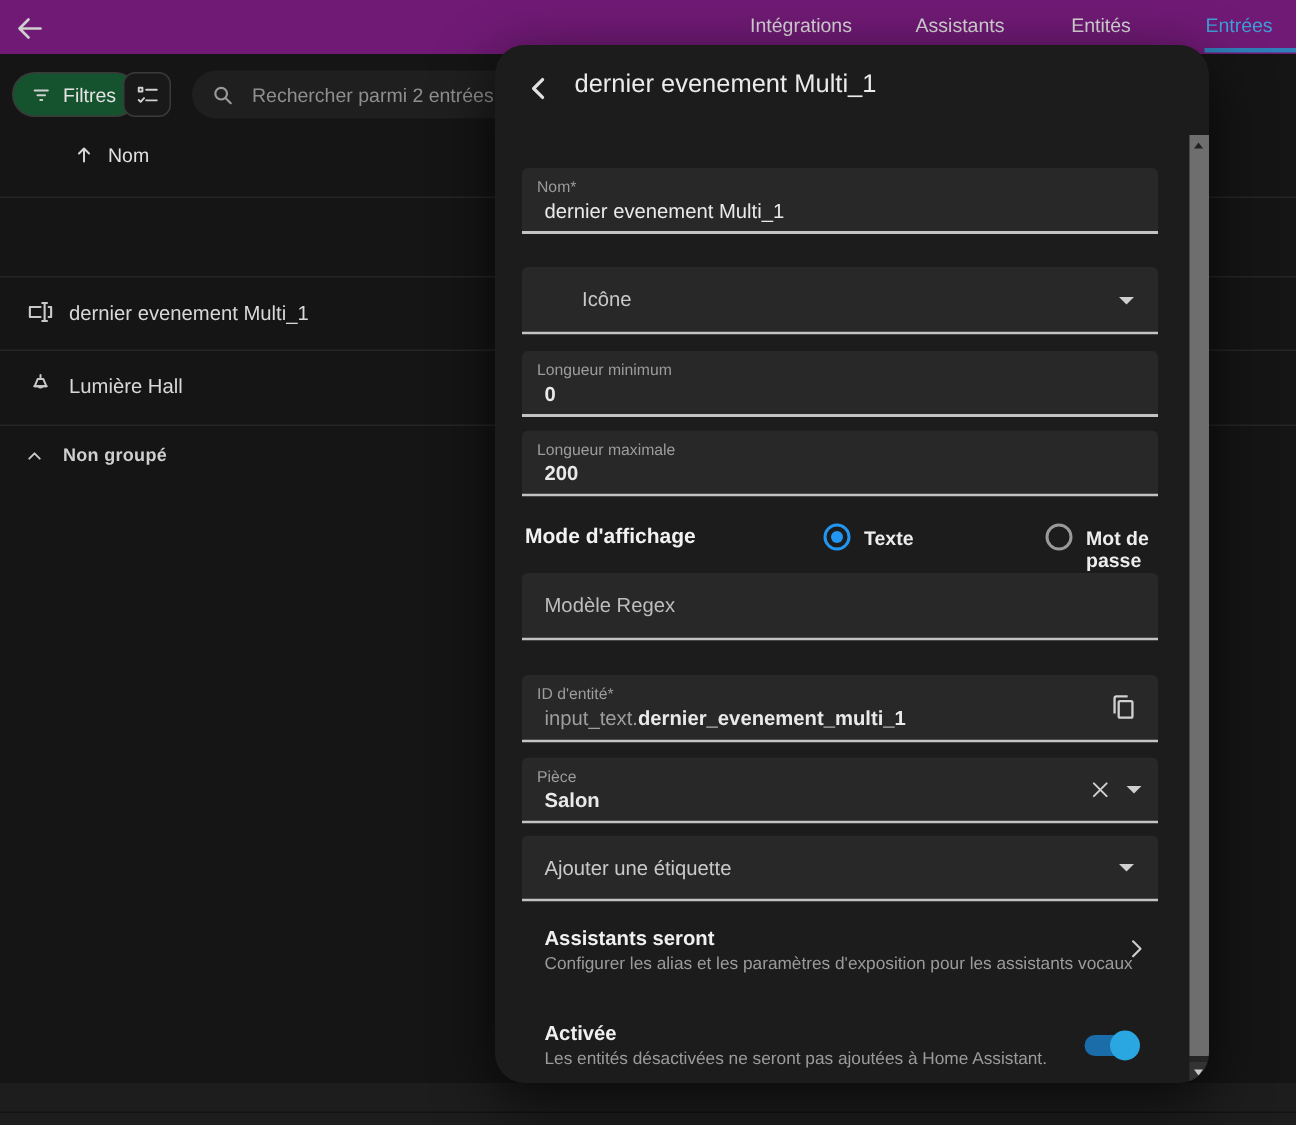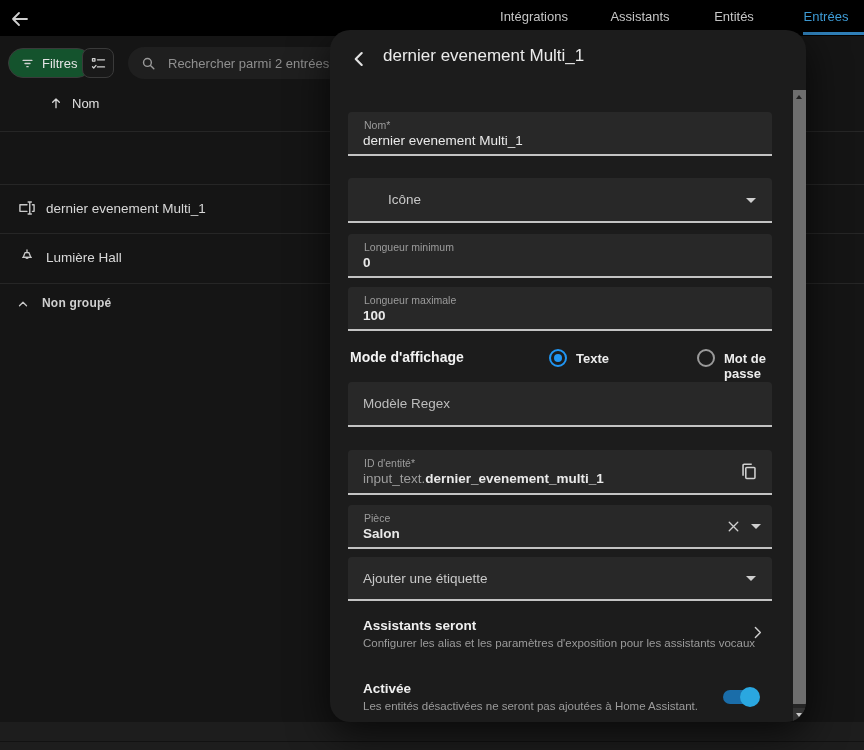--- a/index.html
+++ b/index.html
@@ -3,21 +3,21 @@
 <meta charset="utf-8">
 <style>
   html,body{margin:0;padding:0;background:#000;}
   .screen{
     position:relative;width:864px;height:750px;overflow:hidden;
     background:#151515;font-family:"Liberation Sans",sans-serif;
     -webkit-font-smoothing:antialiased;
   }
   svg{display:block}
   
-  .topbar{position:absolute;left:0;top:0;width:864px;height:36px;background:#000000;}
+  .topbar{position:absolute;left:0;top:0;width:864px;height:36px;background:#701a75;}
   .topbar .back{position:absolute;left:8px;top:7px;width:24px;height:24px;cursor:pointer;}
   .tab{position:absolute;top:9px;transform:translateX(-50%);font-size:13px;color:#d6d6d6;cursor:pointer;white-space:nowrap;}
   .tab.active{color:#3f9ed9;}
   .tab-indicator{position:absolute;left:803px;top:32px;width:61px;height:3px;background:#2f7fb8;}
   
   .filters-btn{position:absolute;left:8px;top:48px;height:30px;border:1px solid #3a3a3a;border-radius:15px;
     background:#14532d;display:flex;align-items:center;gap:7px;padding:0 14px 0 11px;cursor:pointer;box-sizing:border-box;}
   .filters-btn span{font-size:13px;color:#e4e4e4;}
   .listchecks-btn{position:absolute;left:82px;top:48px;width:32px;height:30px;border:1px solid #3a3a3a;border-radius:8px;
     background:#191919;display:flex;align-items:center;justify-content:center;cursor:pointer;box-sizing:border-box;}
@@ -38,21 +38,21 @@
   .entity-row .rname{position:absolute;left:46px;top:17px;font-size:13.5px;color:#d8d8d8;}
   .bottom-strip{position:absolute;left:0;top:722px;width:864px;height:28px;background:#1d1d1d;}
   .bottom-line{position:absolute;left:0;top:741px;width:864px;height:1px;background:#121212;}
   
   .dialog{position:absolute;left:330px;top:30px;width:476px;height:692px;background:#1c1c1c;border-radius:20px;
     box-shadow:0 12px 40px rgba(0,0,0,.7);overflow:hidden;z-index:10;}
   .dlg-back{position:absolute;left:16px;top:16px;width:26px;height:26px;cursor:pointer;}
   .dlg-title{position:absolute;left:53px;top:16px;font-size:17px;font-weight:500;color:#ebebeb;}
   .fld{position:absolute;left:18px;width:424px;background:#282828;border-radius:4px 4px 0 0;
     border-bottom:2px solid rgba(255,255,255,.72);box-sizing:border-box;cursor:text;}
-  .fld .flabel{position:absolute;left:16px;top:7px;font-size:10.5px;color:#9c9c9c;}
+  .fld .flabel{position:absolute;left:10px;top:7px;font-size:10.5px;color:#9c9c9c;}
   .fld .fvalue{position:absolute;left:15px;top:21px;font-size:13.5px;color:#e9e9e9;white-space:nowrap;}
   .fld .fvalue.bold{font-weight:600;}
   .fld.select{cursor:pointer;}
   .center-label{display:flex;align-items:center;height:100%;font-size:13.5px;color:#c9c9c9;}
   .caret{position:absolute;right:16px;top:50%;margin-top:-2px;width:0;height:0;
     border-left:5px solid transparent;border-right:5px solid transparent;border-top:5.5px solid #cfcfcf;}
   .iconbtn{position:absolute;cursor:pointer;}
   .mode-row{position:absolute;left:18px;top:315px;width:424px;height:26px;}
   .mode-label{position:absolute;left:2px;top:4px;font-size:14px;font-weight:600;color:#f2f2f2;}
   .radio{position:absolute;width:18px;height:18px;border-radius:50%;border:2px solid #9a9a9a;box-sizing:border-box;cursor:pointer;}
@@ -184,21 +184,21 @@
       <span class="caret"></span>
     </div>
 
     <div class="fld" style="top:204px;height:44px">
       <span class="flabel">Longueur minimum</span>
       <span class="fvalue bold">0</span>
     </div>
 
     <div class="fld" style="top:257px;height:44px">
       <span class="flabel">Longueur maximale</span>
-      <span class="fvalue bold">100</span>
+      <span class="fvalue bold">200</span>
     </div>
 
     <div class="mode-row">
       <span class="mode-label">Mode d'affichage</span>
       <span class="radio selected" style="left:201px;top:4px"></span>
       <span class="radio-label" style="left:228px">Texte</span>
       <span class="radio" style="left:349px;top:4px"></span>
       <span class="radio-label" style="left:376px">Mot de passe</span>
     </div>
 

